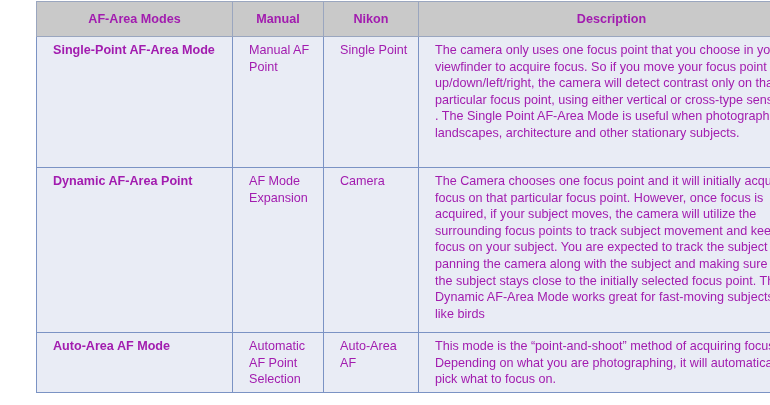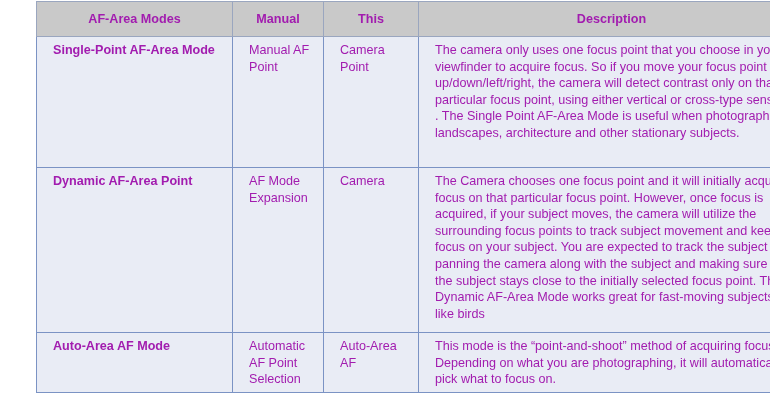--- a/index.html
+++ b/index.html
@@ -43,29 +43,29 @@
   <colgroup>
     <col style="width:196px">
     <col style="width:91px">
     <col style="width:95px">
     <col style="width:386px">
   </colgroup>
   <thead>
     <tr>
       <th>AF-Area Modes</th>
       <th>Manual</th>
-      <th>This</th>
+      <th>Nikon</th>
       <th>Description</th>
     </tr>
   </thead>
   <tbody>
     <tr class="row-0">
       <td class="mode-cell">Single-Point AF-Area Mode</td>
       <td>Manual AF Point</td>
-      <td>Camera Point</td>
+      <td>Single Point</td>
       <td class="desc-cell">The camera only uses one focus point that you choose in your viewfinder to acquire focus.  So if you move your focus point up/down/left/right, the camera will detect contrast only on that particular focus point, using either vertical or cross-type sensors . The Single Point AF-Area Mode is useful when photographing landscapes, architecture and other stationary subjects.</td>
     </tr>
     <tr class="row-1">
       <td class="mode-cell">Dynamic AF-Area Point</td>
       <td>AF Mode Expansion</td>
       <td>Camera</td>
       <td class="desc-cell">The Camera chooses one focus point and it will initially acquire focus on that particular focus point. However, once focus is acquired, if your subject moves, the camera will utilize the surrounding focus points to track subject movement and keep focus on your subject. You are expected to track the subject by panning the camera along with the subject and making sure that the subject stays close to the initially selected focus point. The Dynamic AF-Area Mode works great for fast-moving subjects like birds</td>
     </tr>
     <tr class="row-2">
       <td class="mode-cell">Auto-Area AF Mode</td>

